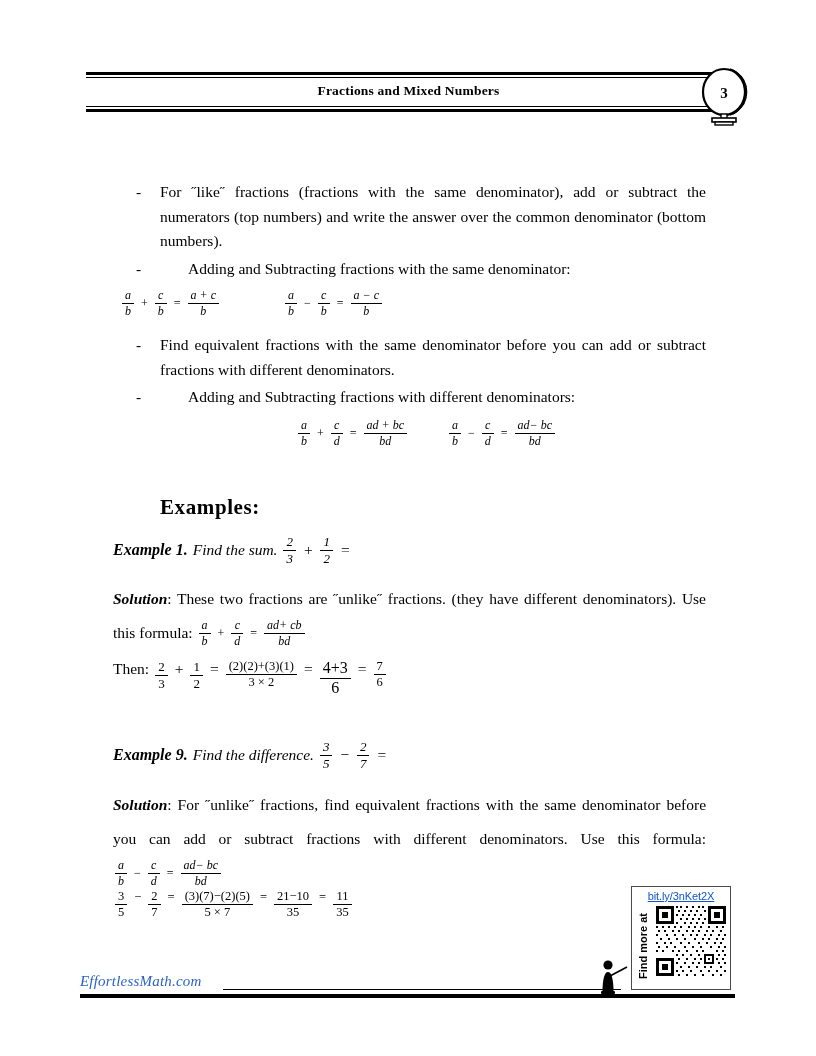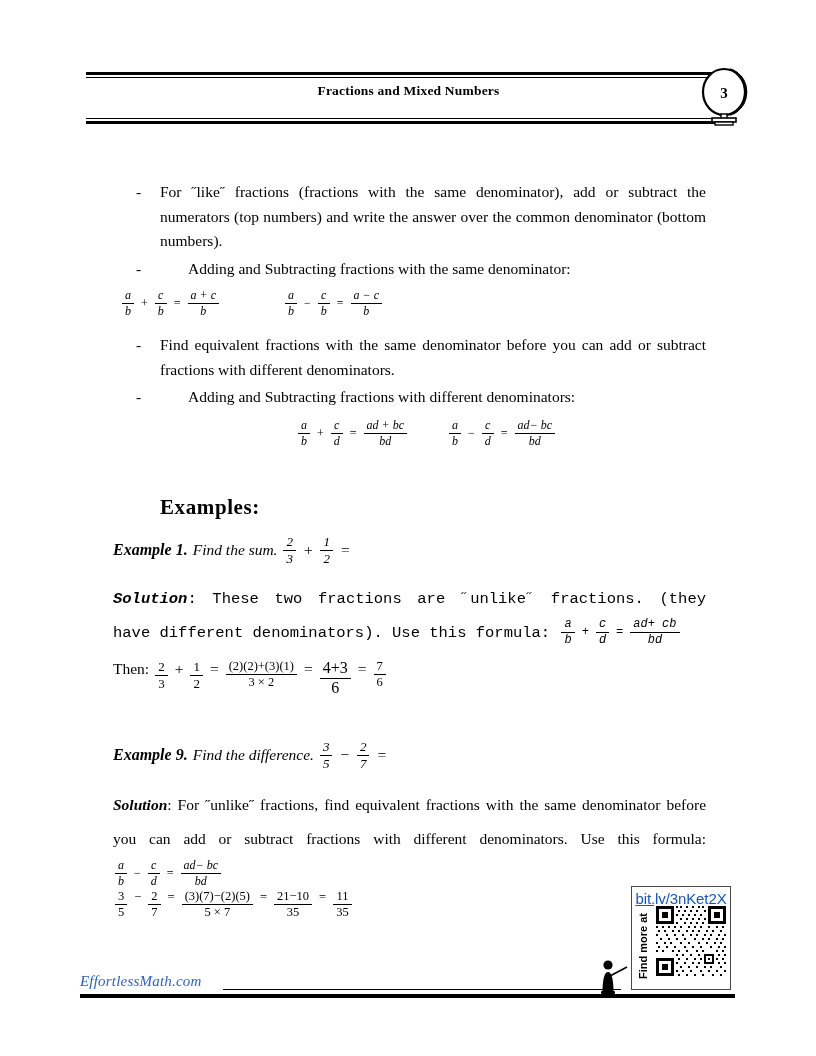--- a/index.html
+++ b/index.html
@@ -22,21 +22,21 @@
     width: 816px;
     height: 1056px;
   }
 
   
   .header {
     position: absolute;
     left: 86px;
     top: 72px;
     width: 645px;
-    height: 52px;
+    height: 40px;
   }
   .rule-top, .rule-bottom {
     position: absolute;
     left: 0;
     width: 100%;
   }
   .rule-top { top: 0; }
   .rule-bottom { bottom: 0; }
   .rule-thick {
     height: 3px;
@@ -193,21 +193,21 @@
     line-height: 34px;
   }
   .sol .sollabel {
     font-weight: bold;
     font-style: italic;
   }
   .solpara {
     text-align: justify;
     text-justify: inter-word;
   }
-  #solution-1 { left: 113px; top: 582px; width: 593px; font-family: Liberation Mono, monospace; }
+  #solution-1 { left: 113px; top: 582px; width: 593px; }
   #solution-2 { left: 113px; top: 788px; width: 593px; }
 
   .inline-frac-wrap {
     display: inline-flex;
     align-items: center;
     vertical-align: middle;
     font-size: 12px;
     position: relative;
     top: -1px;
   }
@@ -232,21 +232,21 @@
     background: #ffffff;
     box-sizing: border-box;
   }
   .qr-link {
     position: absolute;
     left: 0;
     right: 0;
     top: 3px;
     text-align: center;
     font-family: "Liberation Sans", sans-serif;
-    font-size: 15px;
+    font-size: 11px;
     color: #1155cc;
     text-decoration: underline;
     letter-spacing: -0.1px;
   }
   .qr-vert {
     position: absolute;
     left: 2px;
     top: 18px;
     width: 18px;
     height: 82px;

